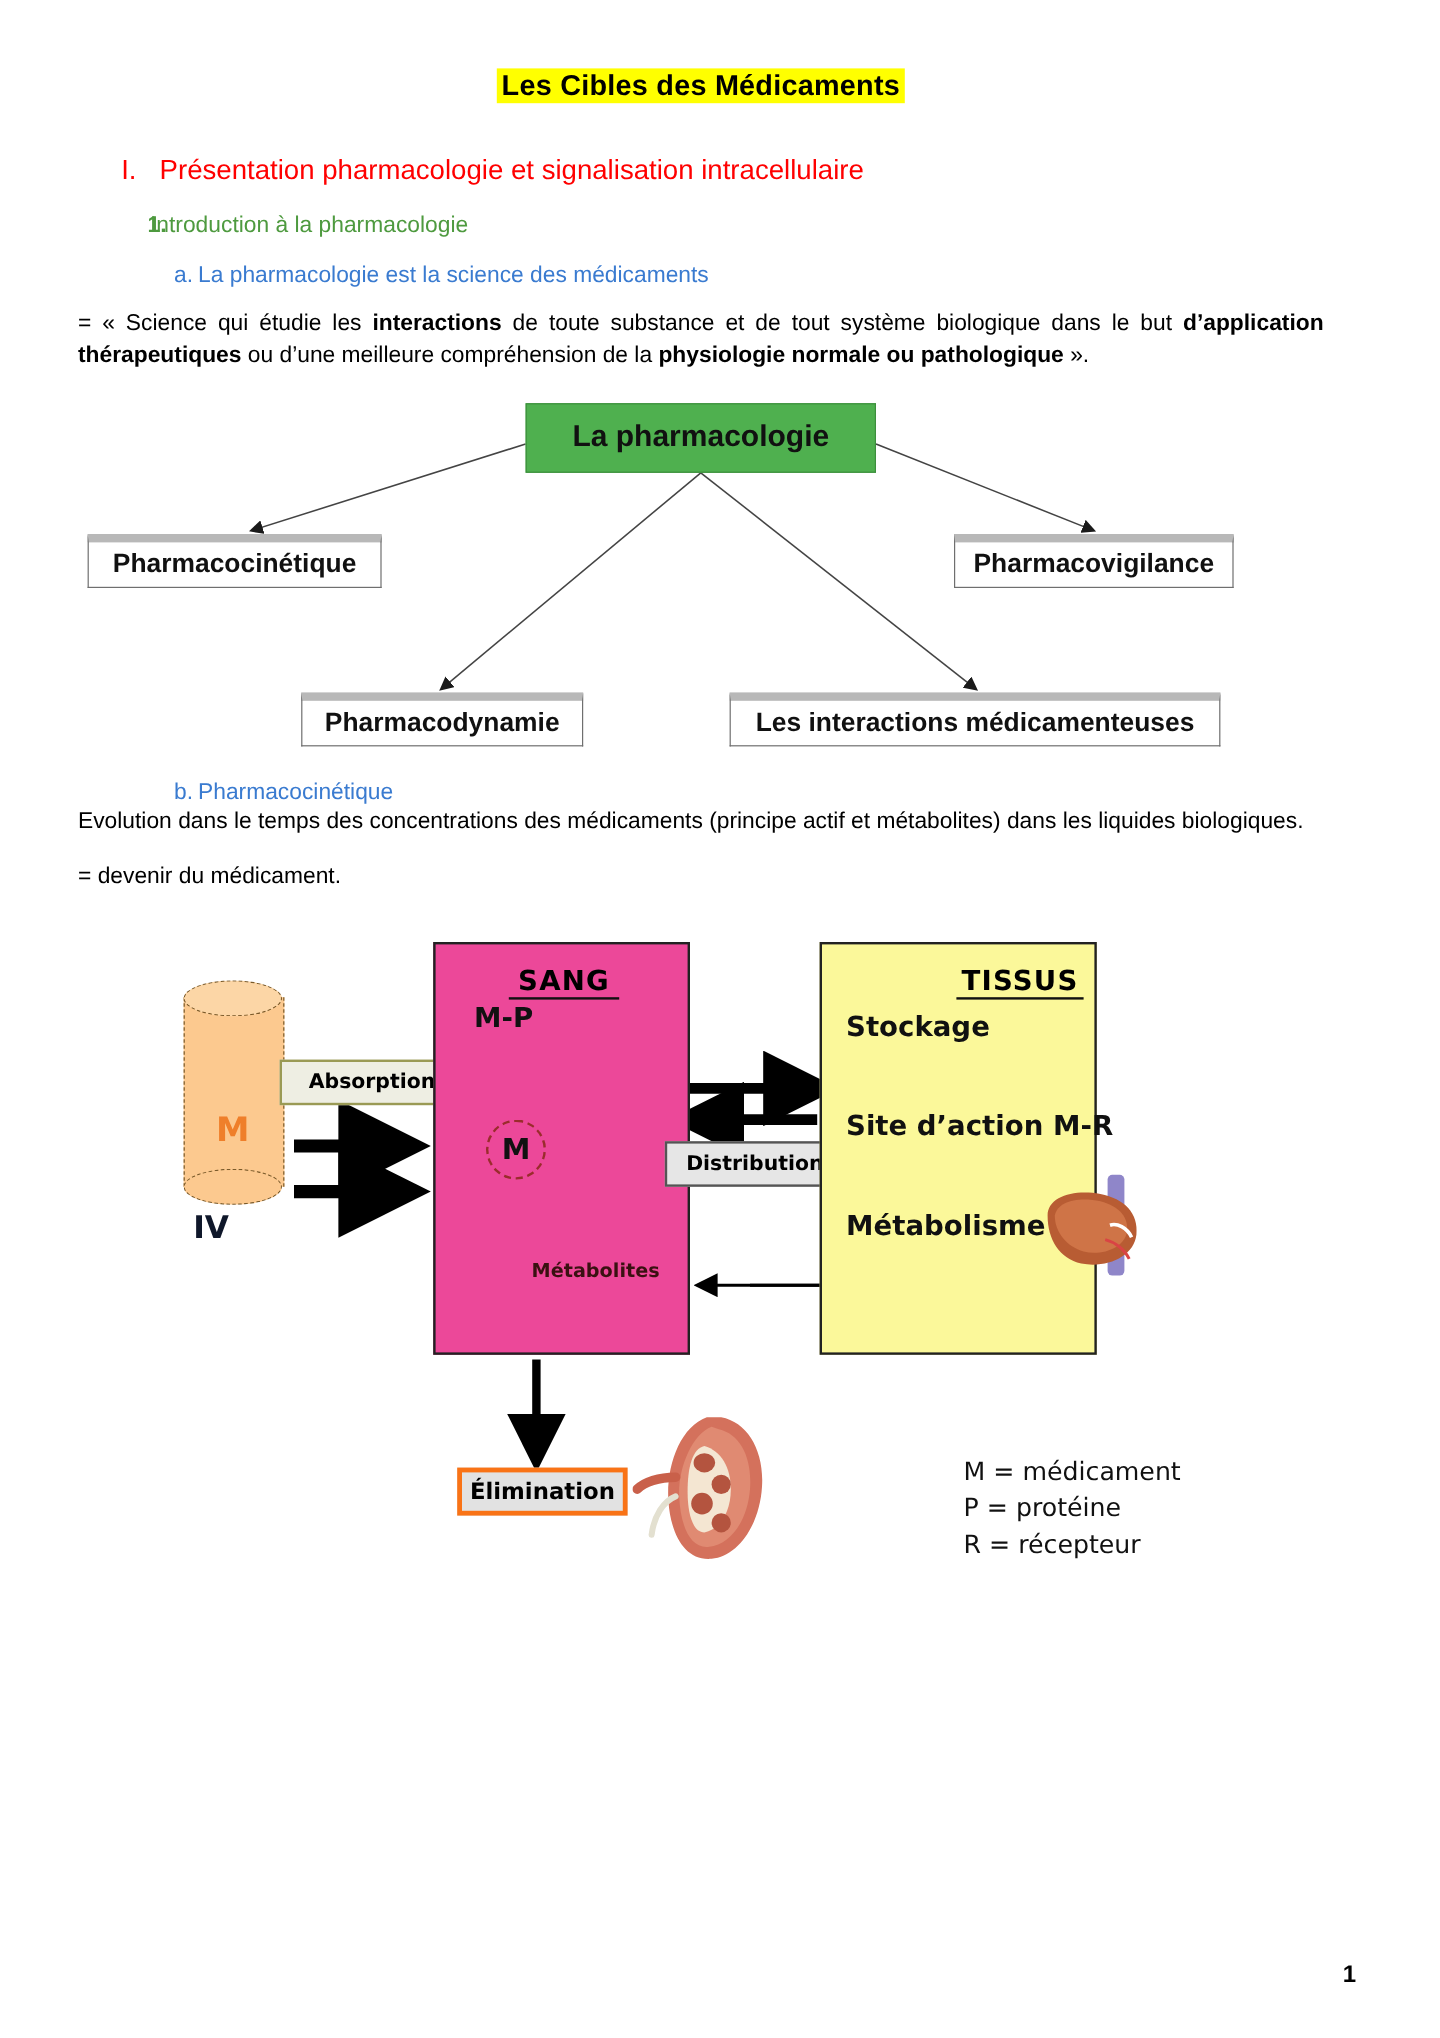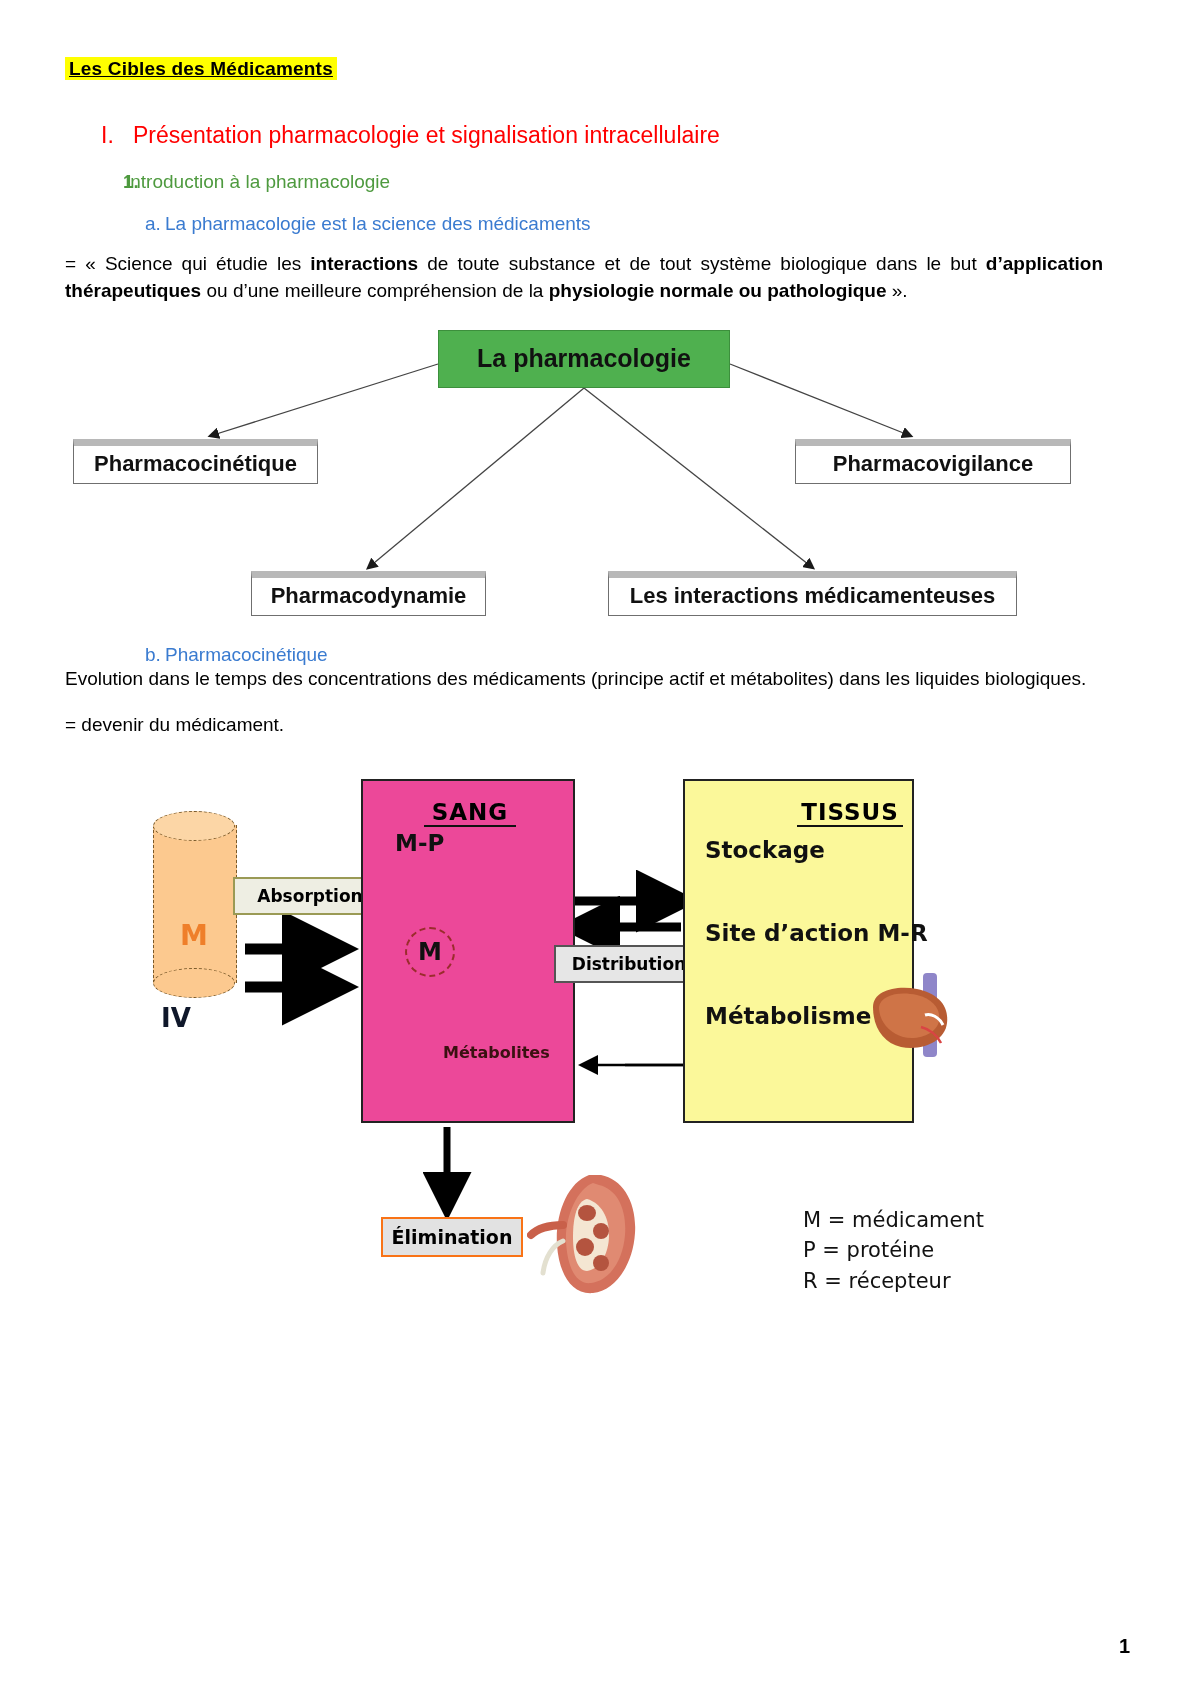--- a/index.html
+++ b/index.html
@@ -22,26 +22,25 @@
   }
   .content {
     position: absolute;
     left: 65px;
     top: 0;
     width: 1038px;
   }
 
   
   .doc-title {
-    text-align: left;
+    text-align: center;
     margin: 58px 0 0 0;
-    font-size: 19px;
+    font-size: 24px;
     font-weight: bold;
     letter-spacing: 0.2px;
-    text-decoration: underline;
   }
   .doc-title span.hl {
     background: #ffff00;
     padding: 1px 4px;
   }
   .h1-row {
     display: flex;
     align-items: baseline;
     margin-top: 42px;
     color: #ff0000;
@@ -109,21 +108,21 @@
   }
   .node-leaf {
     background: #ffffff;
     border: 1px solid #6f6f6f;
     border-top: 7px solid #b8b8b8;
     color: #111111;
     font-size: 22px;
     height: 45px;
   }
   .node-pk  { left: 8px;   top: 115px; width: 245px; }
-  .node-pv  { left: 730px; top: 115px; width: 276px; }
+  .node-pv  { left: 730px; top: 115px; width: 233px; }
   .node-pd  { left: 186px; top: 247px; width: 235px; }
   .node-im  { left: 543px; top: 247px; width: 409px; }
 
   
   .pk-fig {
     position: relative;
     width: 1038px;
     height: 530px;
     margin-top: 36px;
     font-family: "DejaVu Sans", sans-serif;
@@ -189,21 +188,21 @@
   .tag-absorption {
     left: 168px; top: 85px; width: 154px; height: 38px;
     background: #eeeee3; border: 2px solid #9a9a55; margin-top: 17px;
   }
   .tag-distribution {
     left: 489px; top: 170px; width: 150px; height: 38px;
     background: #e6e6e6; border: 2px solid #555555;
   }
   .tag-elimination {
     left: 316px; top: 442px; width: 142px; height: 40px;
-    background: #e2e2e2; border: 2px solid #f97316;
+    background: #e2e2e2; border: 4px solid #f97316;
     font-size: 19px;
   }
 
   
   .cyl {
     position: absolute;
     left: 88px; top: 36px;
     width: 82px; height: 186px;
   }
   .cyl-body {

